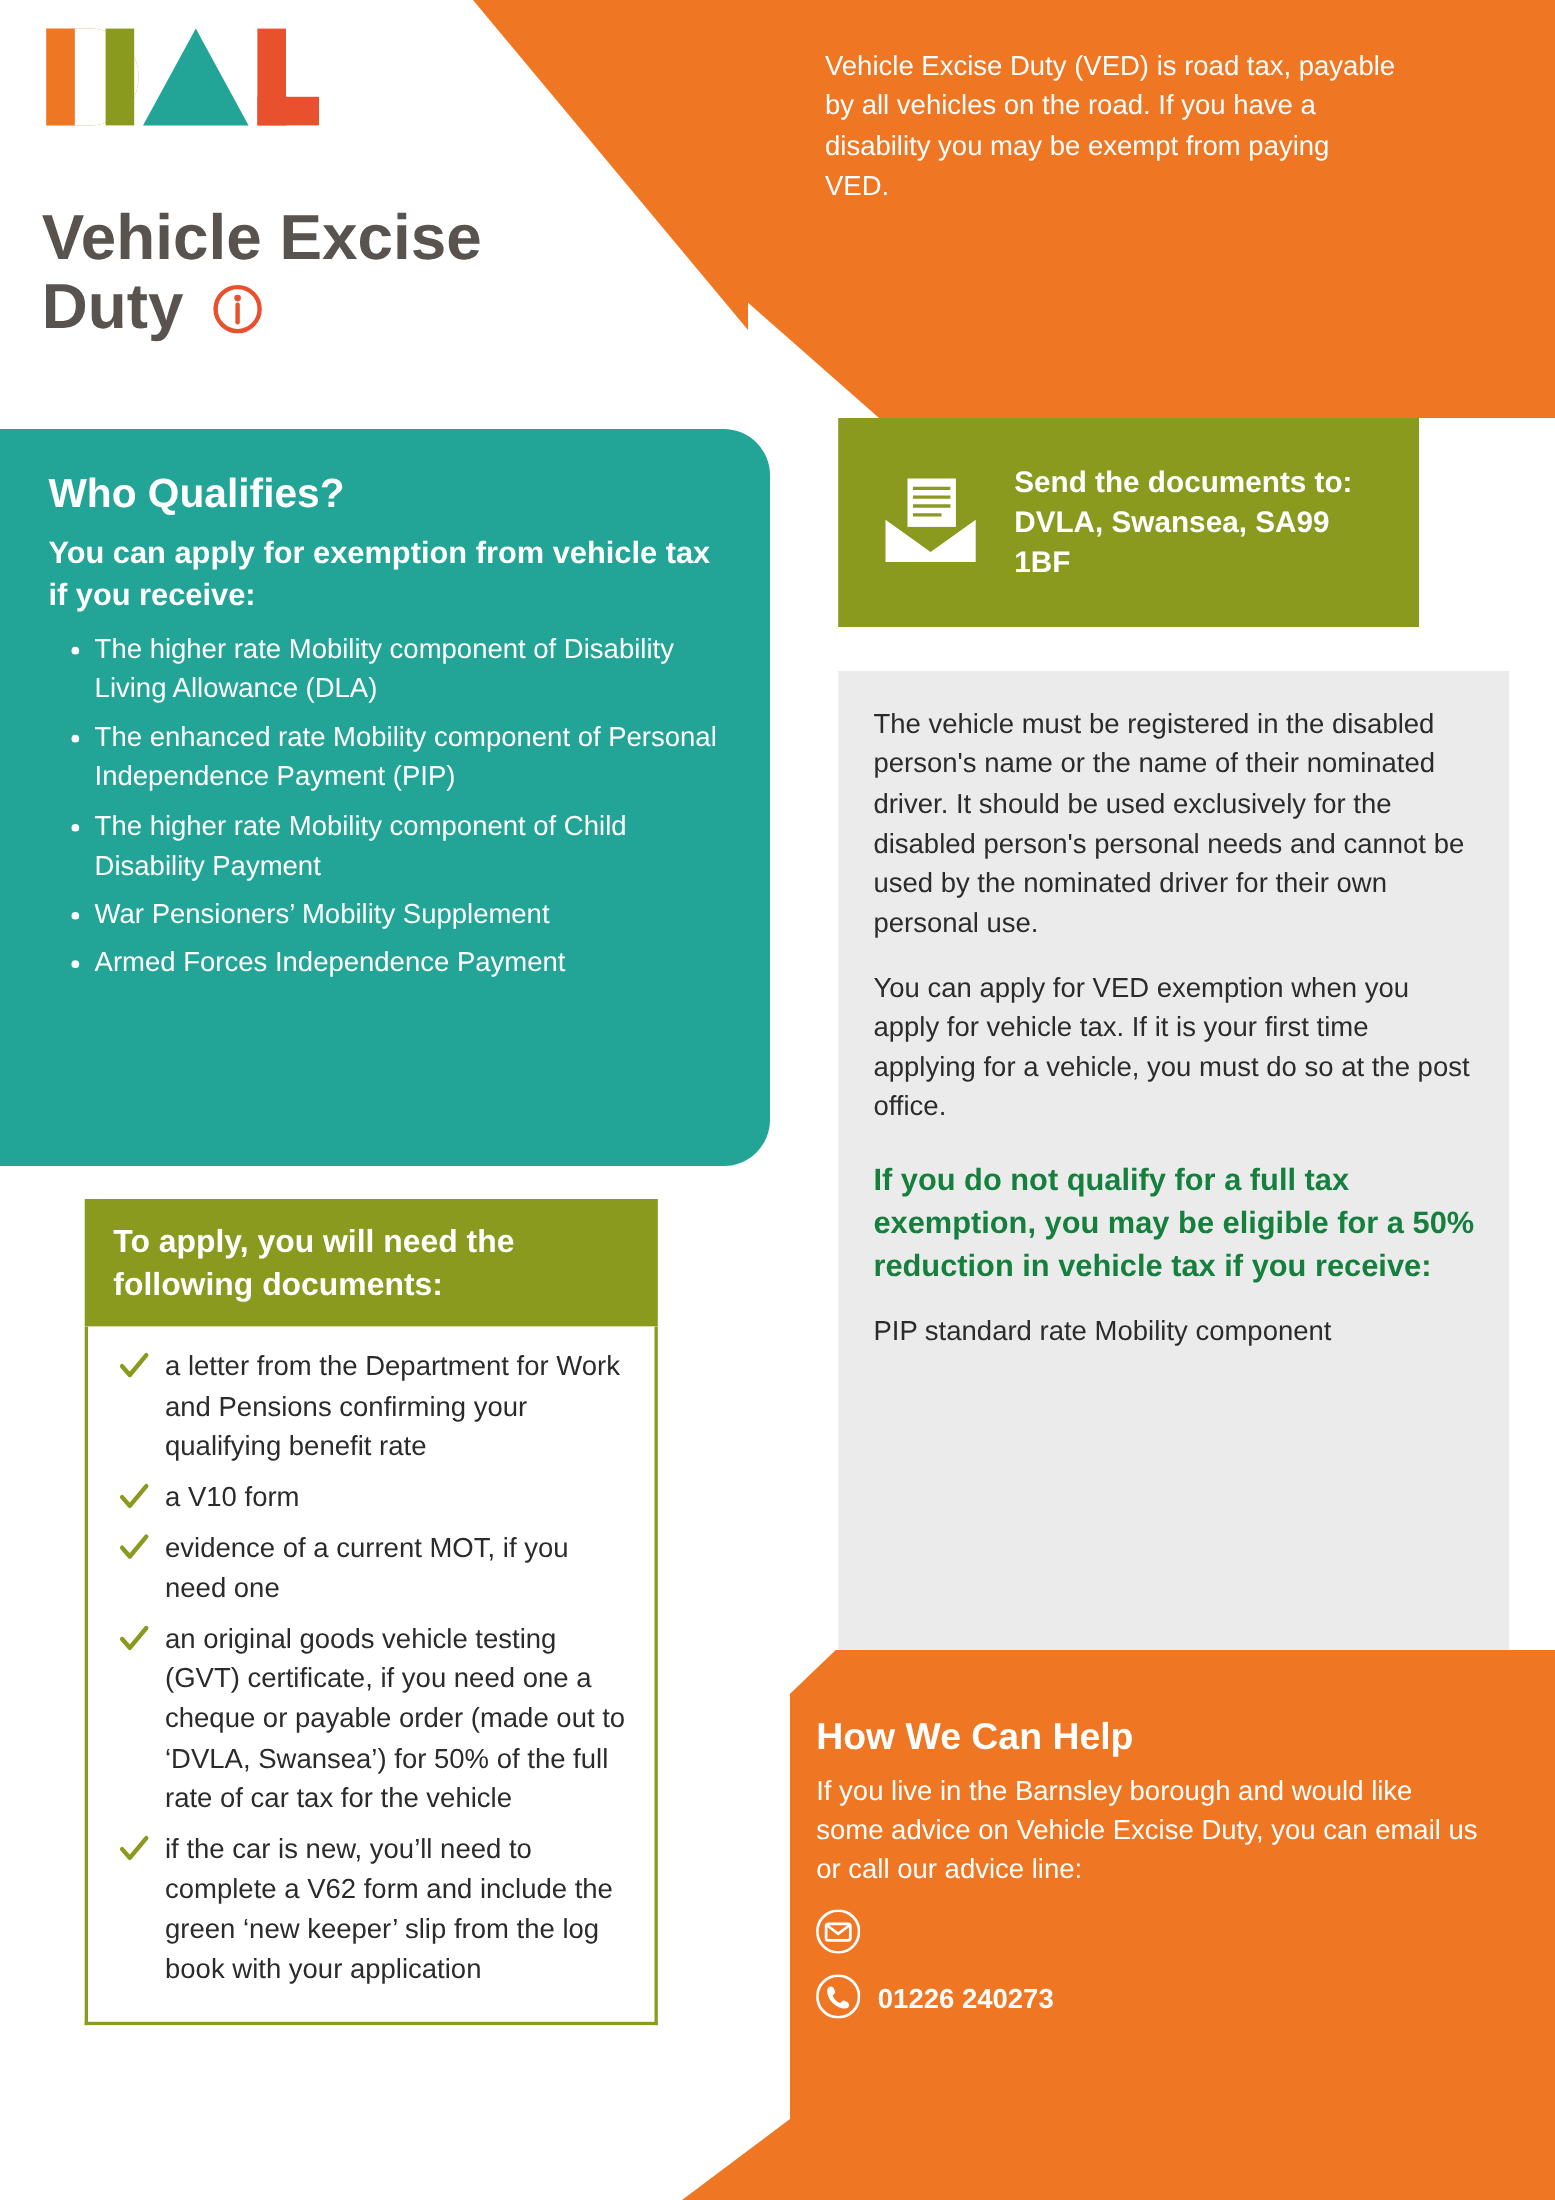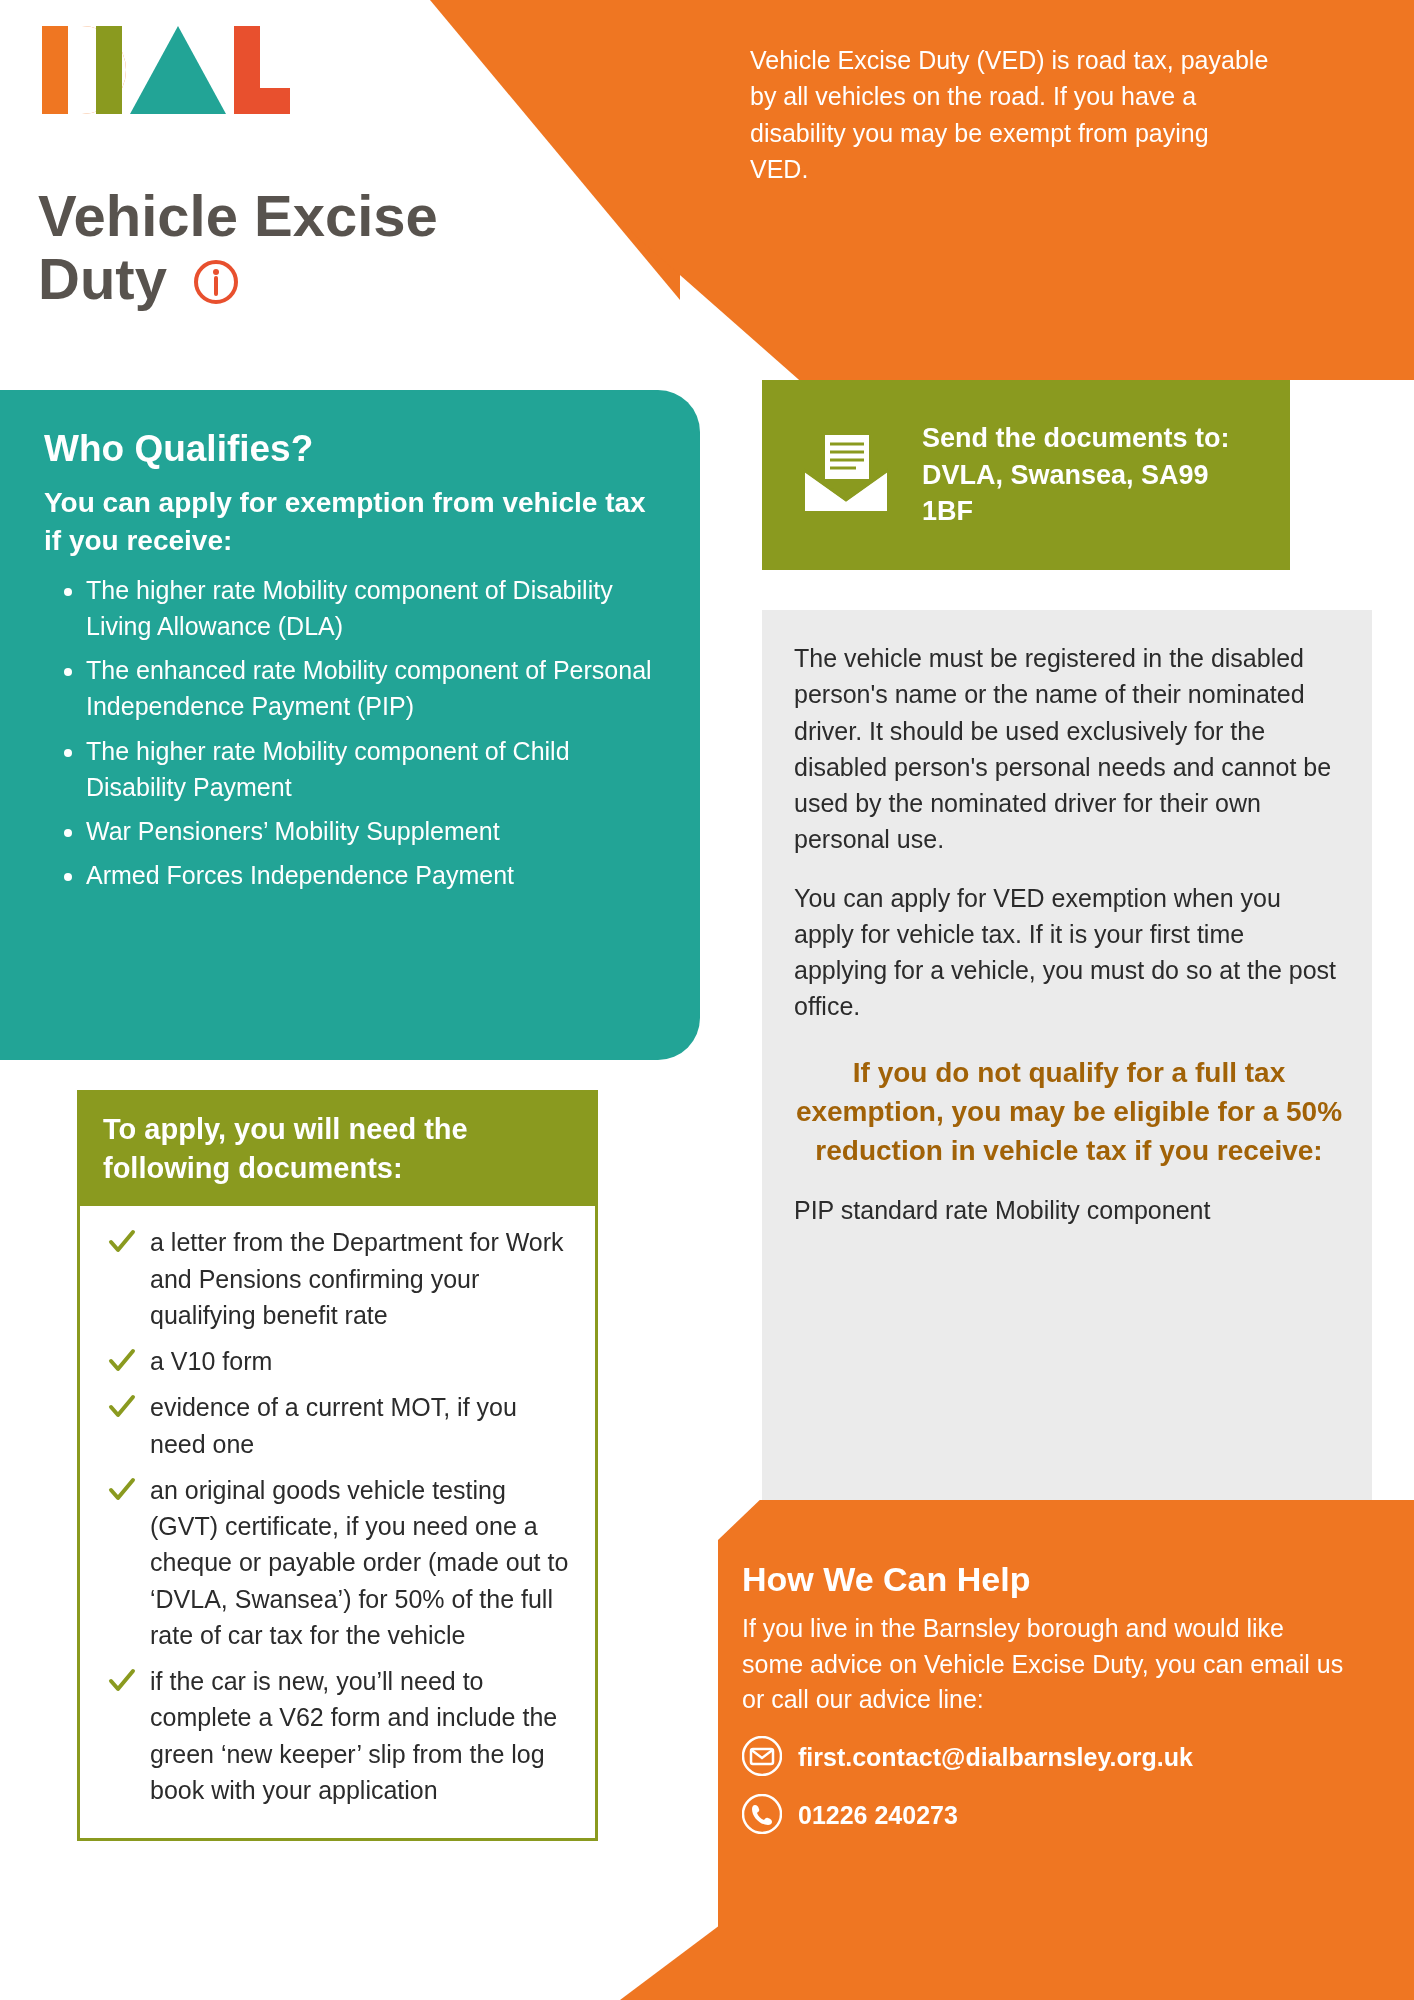--- a/index.html
+++ b/index.html
@@ -185,27 +185,26 @@
     padding: 30px 28px 0 32px;
     z-index: 2;
   }
   .grey-panel p {
     font-size: 25px;
     line-height: 1.45;
     color: #2b2b2b;
     margin: 0 0 22px 0;
   }
   .grey-panel .highlight {
-    color: #a16207;
+    color: #15803d;
     font-weight: bold;
     font-size: 28px;
     line-height: 1.4;
     margin-top: 28px;
     margin-bottom: 22px;
-    text-align: center;
   }
 
   
   .help-box-shape {
     position: absolute;
     left: 718px;
     top: 1500px;
     width: 696px;
     height: 500px;
     background: #ef7622;
@@ -382,21 +381,20 @@
   <h2>How We Can Help</h2>
   <p>If you live in the Barnsley borough and would like some advice on Vehicle Excise Duty, you can email us or call our advice line:</p>
   <div class="contact-row">
     <span>
       <svg width="40" height="40" viewBox="0 0 40 40" xmlns="http://www.w3.org/2000/svg">
         <circle cx="20" cy="20" r="19" fill="none" stroke="#ffffff" stroke-width="2.5"></circle>
         <rect x="9" y="13" width="22" height="15" rx="2" fill="none" stroke="#ffffff" stroke-width="2.5"></rect>
         <path d="M9.5 14 L20 22 L30.5 14" fill="none" stroke="#ffffff" stroke-width="2.5"></path>
       </svg>
     </span>
-    <span class="label">first.contact@dialbarnsley.org.uk</span>
   </div>
   <div class="contact-row">
     <span>
       <svg width="40" height="40" viewBox="0 0 40 40" xmlns="http://www.w3.org/2000/svg">
         <circle cx="20" cy="20" r="19" fill="none" stroke="#ffffff" stroke-width="2.5"></circle>
         <path d="M13 11 c2 0 3 1 4 4 c1 2 -1 3 -2 4 c1 3 4 6 7 7 c1 -1 2 -3 4 -2 c3 1 4 2 4 4 c0 2 -2 3 -4 3 c-8 0 -16 -8 -16 -16 c0 -2 1 -4 3 -4 z" fill="#ffffff"></path>
       </svg>
     </span>
     <span class="label">01226 240273</span>
   </div>

